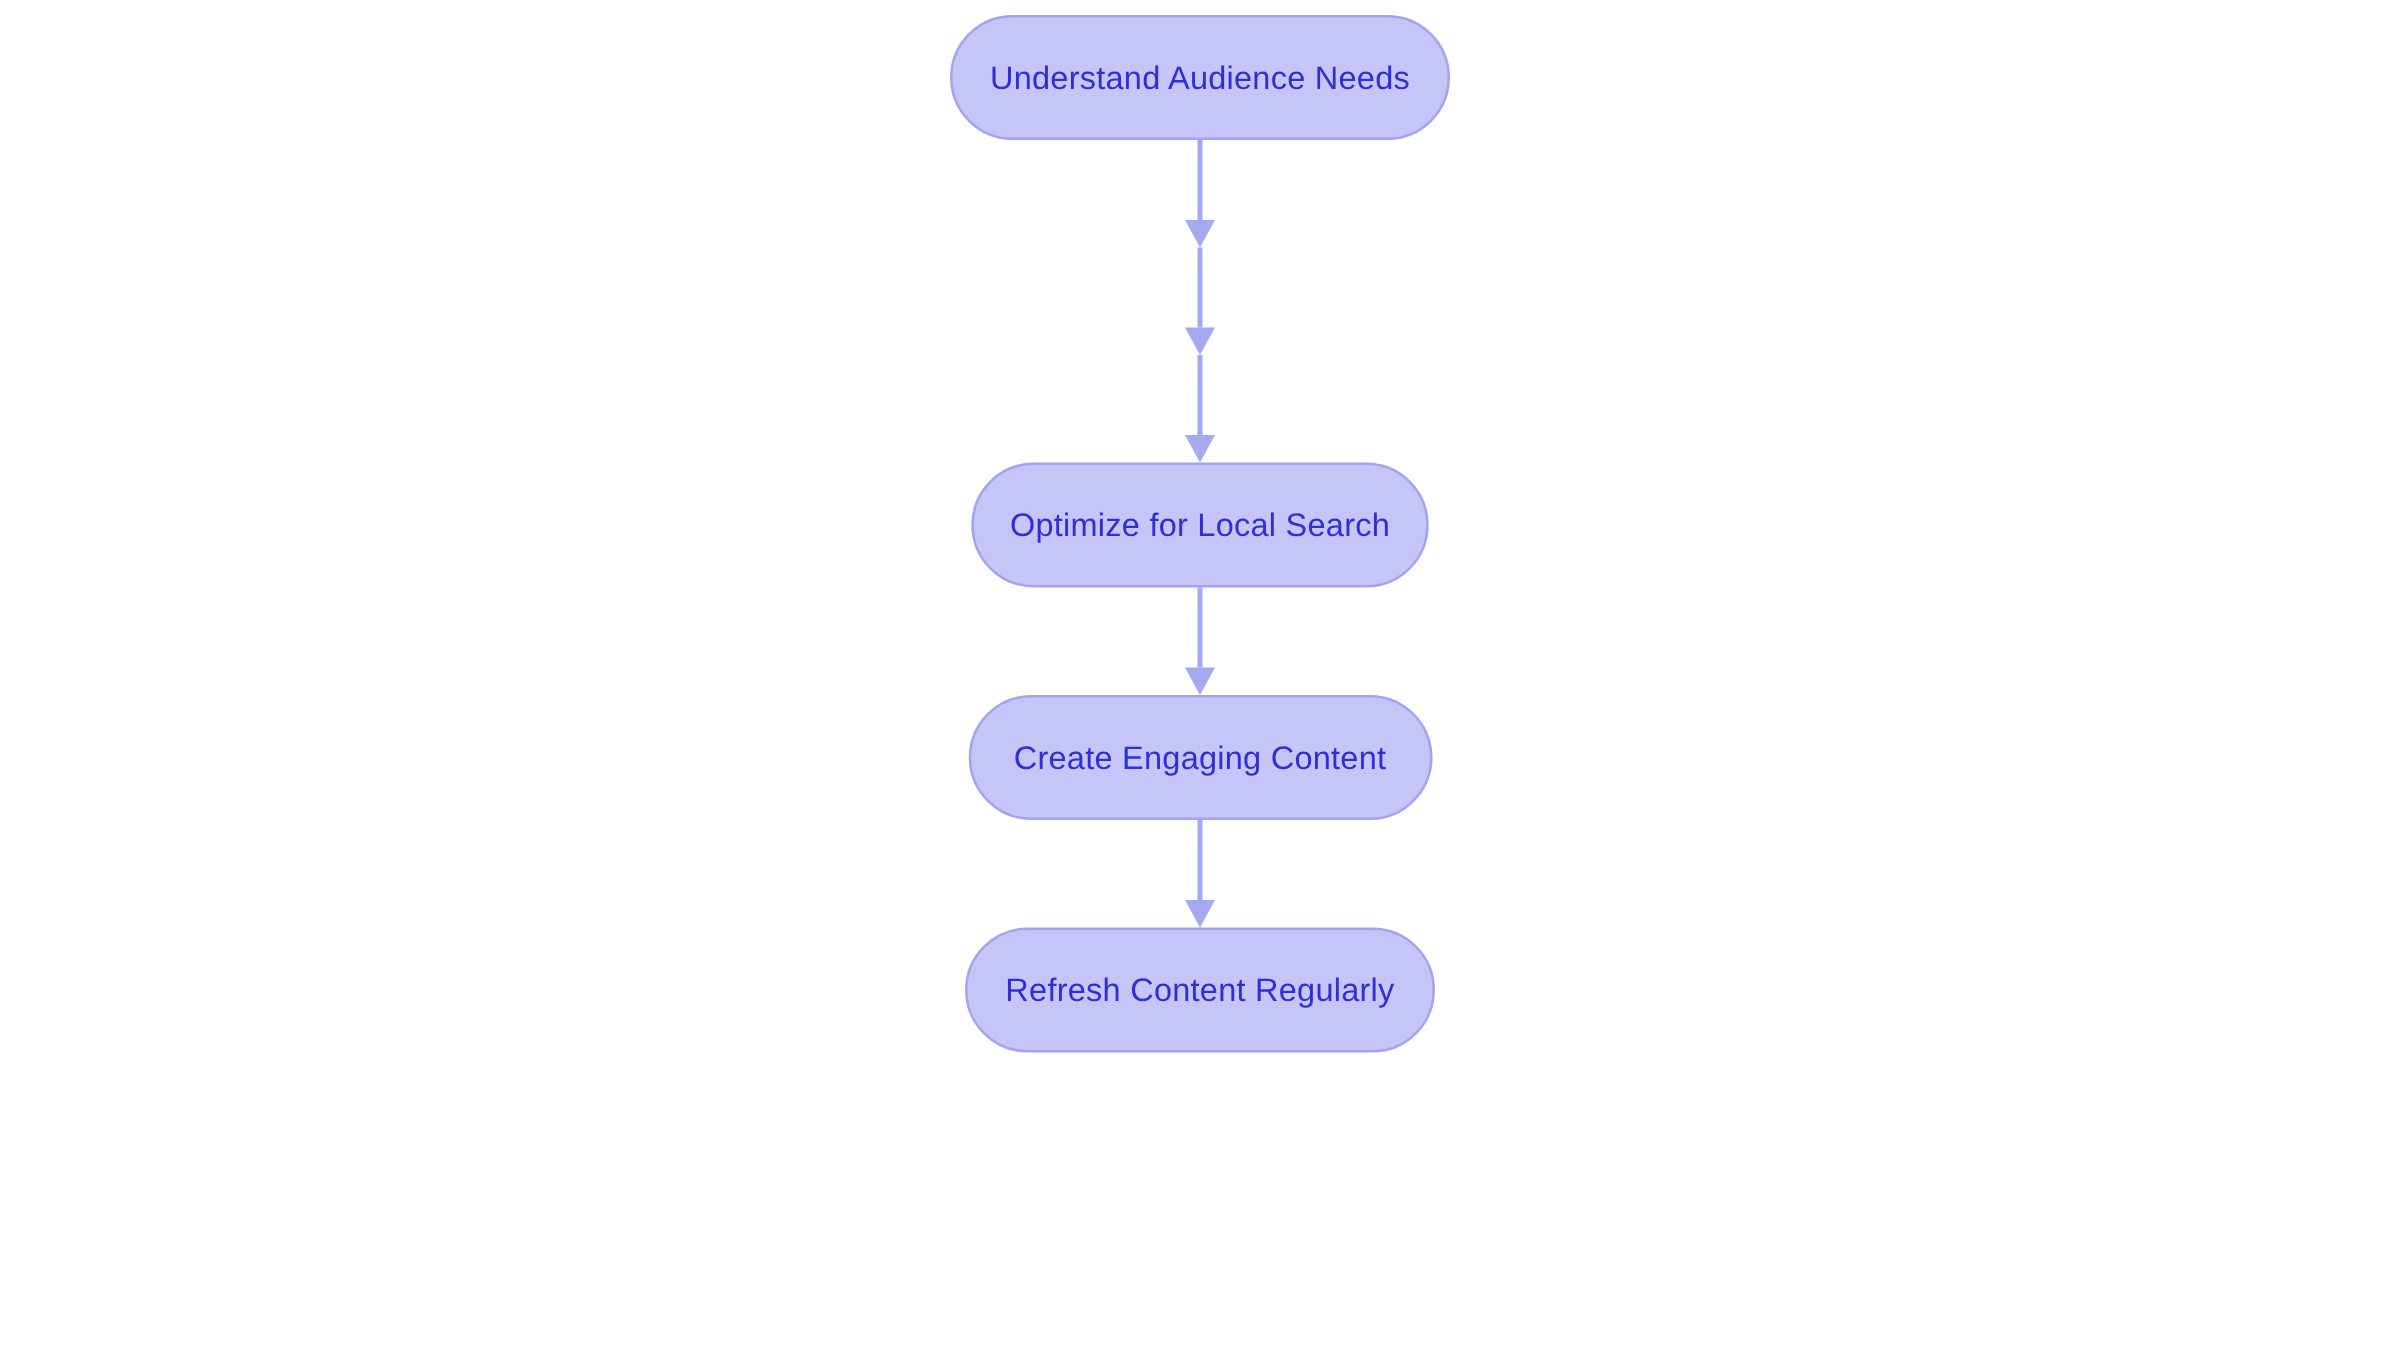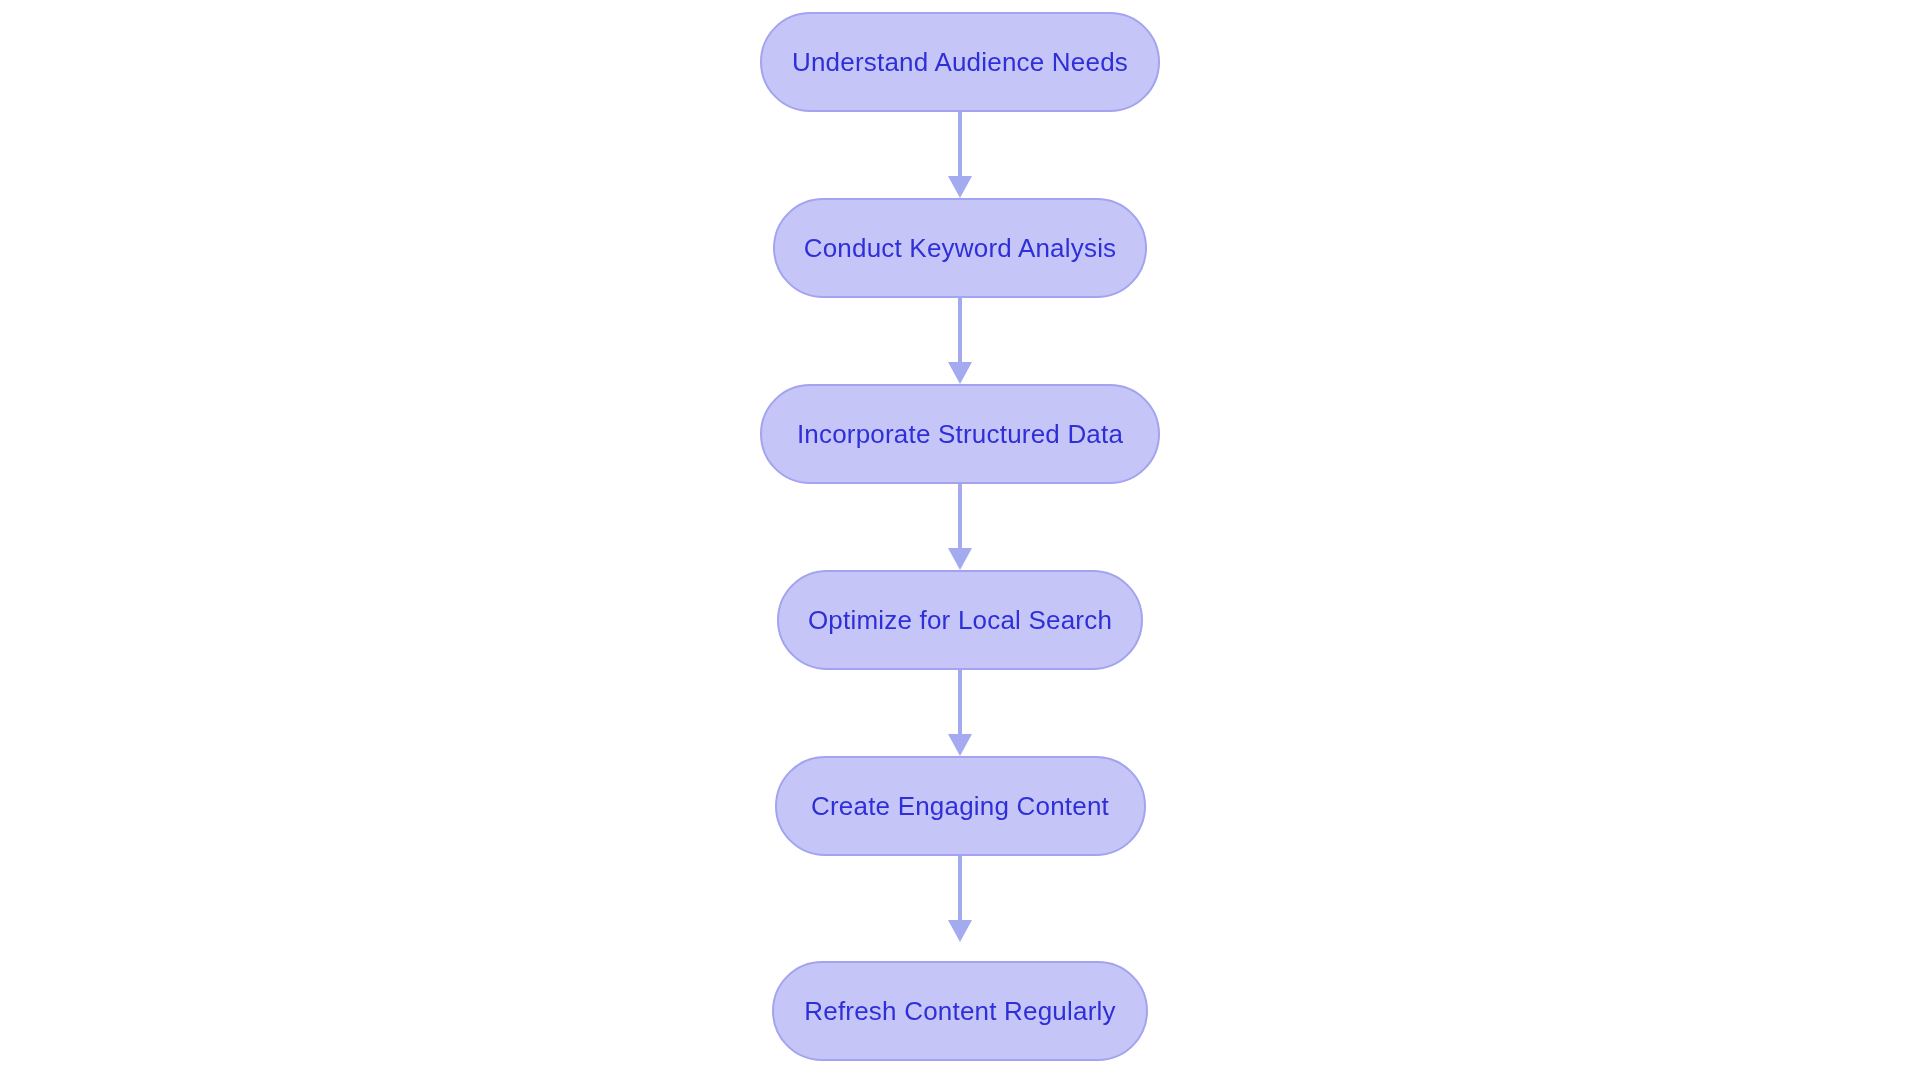--- a/index.html
+++ b/index.html
@@ -51,21 +51,21 @@
     color: #2f2fd8;
     font-size: 26px;
     line-height: 1;
   }
 
   
   .w-400 { width: 400px; }
   .w-373 { width: 374px; }
   .w-365 { width: 366px; text-align: right; }
   .w-370 { width: 371px; align-items: center; }
-  .w-375 { width: 376px; margin-top: 19px; }
+  .w-375 { width: 376px; }
 
   .flow-connector {
     width: 40px;
     height: 86px;
     position: relative;
     display: flex;
     flex-direction: column;
     align-items: center;
     justify-content: flex-start;
   }
@@ -89,32 +89,26 @@
 
   <div class="flow-node w-400">
     <span class="node-label">Understand Audience Needs</span>
   </div>
 
   <div class="flow-connector">
     <div class="connector-line"></div>
     <div class="connector-head"></div>
   </div>
 
-  <div class="flow-node w-373">
-    <span class="node-label">Conduct Keyword Analysis</span>
-  </div>
 
   <div class="flow-connector">
     <div class="connector-line"></div>
     <div class="connector-head"></div>
   </div>
 
-  <div class="flow-node w-400">
-    <span class="node-label">Incorporate Structured Data</span>
-  </div>
 
   <div class="flow-connector">
     <div class="connector-line"></div>
     <div class="connector-head"></div>
   </div>
 
   <div class="flow-node w-365">
     <span class="node-label">Optimize for Local Search</span>
   </div>
 

